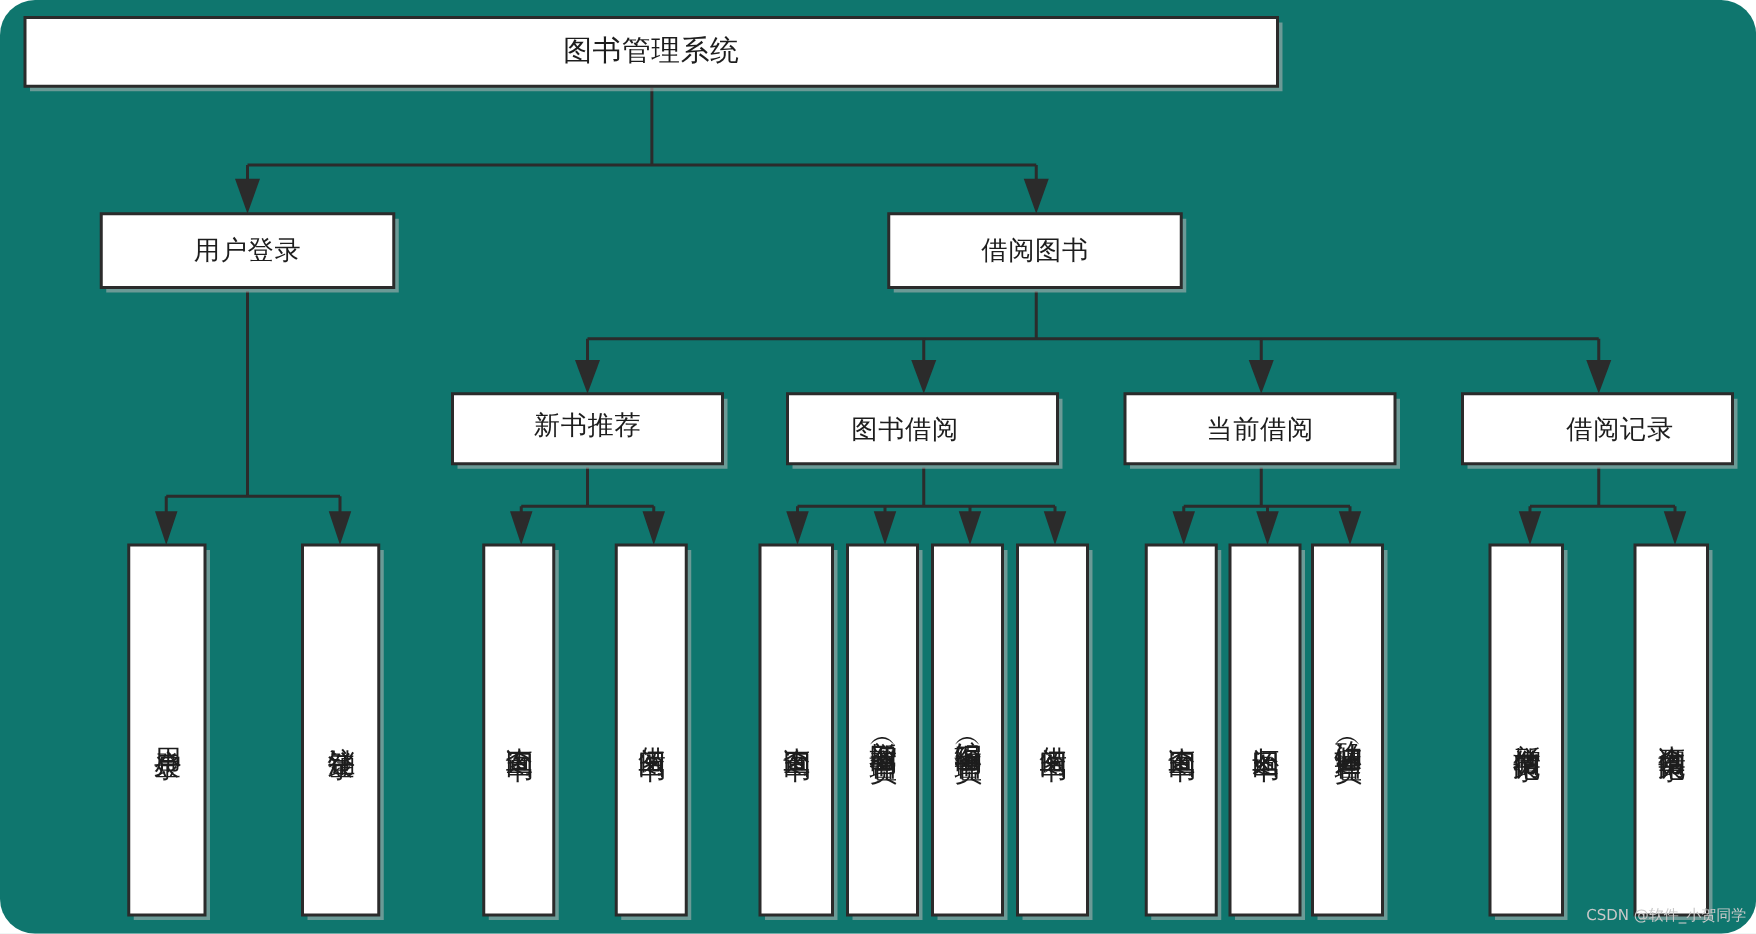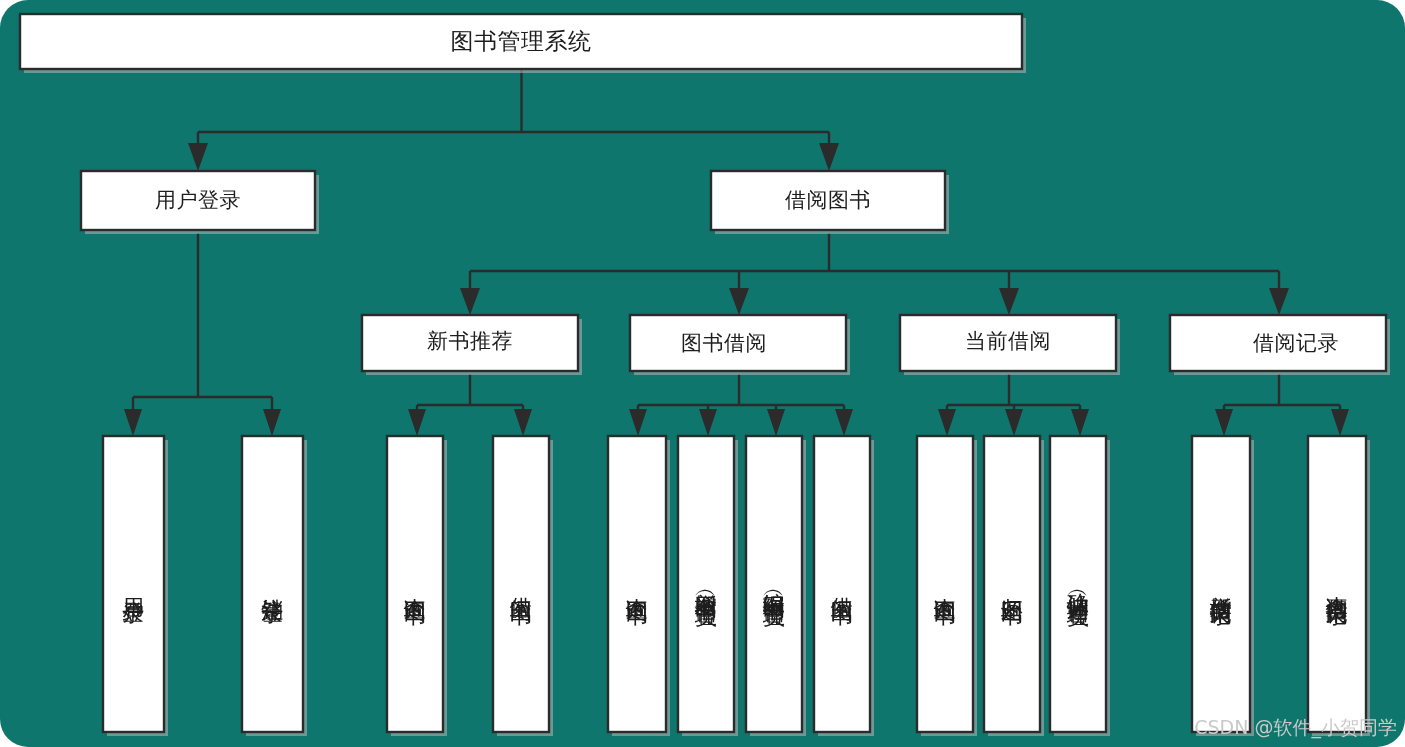--- a/index.html
+++ b/index.html
@@ -62,21 +62,21 @@
     writing-mode: vertical-rl;
     text-orientation: upright;
     letter-spacing: 2px;
     font-size: 22px;
   }
   .watermark {
     position: absolute;
     right: 8px;
     bottom: 6px;
     color: #c9c9c9;
-    font-size: 19px;
+    font-size: 12px;
     font-family: "DejaVu Sans", "Liberation Sans", sans-serif;
     white-space: nowrap;
     pointer-events: none;
   }
 </style>
 </head>
 <body>
 
 <div id="diagram-root">
 
@@ -248,21 +248,21 @@
     </g>
   </svg>
 
   <div class="node-label" style="left:20px; top:14px; width:1002px; height:55px; font-size:23px;">图书管理系统</div>
 
   <div class="node-label" style="left:81px; top:171px; width:234px; height:59px;">用户登录</div>
   <div class="node-label" style="left:711px; top:171px; width:234px; height:59px;">借阅图书</div>
 
   <div class="node-label" style="left:362px; top:315px; width:216px; height:56px;font-family:Liberation Mono, monospace;">新书推荐</div>
   <div class="node-label" style="left:630px; top:315px; width:188px; height:56px;">图书借阅</div>
-  <div class="node-label" style="left:900px; top:315px; width:216px; height:56px;font-family:Liberation Mono, monospace;">当前借阅</div>
+  <div class="node-label" style="left:900px; top:315px; width:216px; height:56px;">当前借阅</div>
   <div class="node-label" style="left:1170px; top:315px; width:252px; height:56px;">借阅记录</div>
 
   <div class="node-label vertical" style="left:103px; top:436px; width:61px; height:296px;">用户登录</div>
   <div class="node-label vertical" style="left:242px; top:436px; width:61px; height:296px;">注销登录</div>
 
   <div class="node-label vertical" style="left:387px; top:436px; width:56px; height:296px;">查询图书</div>
   <div class="node-label vertical" style="left:493px; top:436px; width:56px; height:296px;">借阅图书</div>
 
   <div class="node-label vertical" style="left:608px; top:436px; width:58px; height:296px;">查询图书</div>
   <div class="node-label vertical" style="left:678px; top:436px; width:56px; height:296px;">新增图书（管理员）</div>

